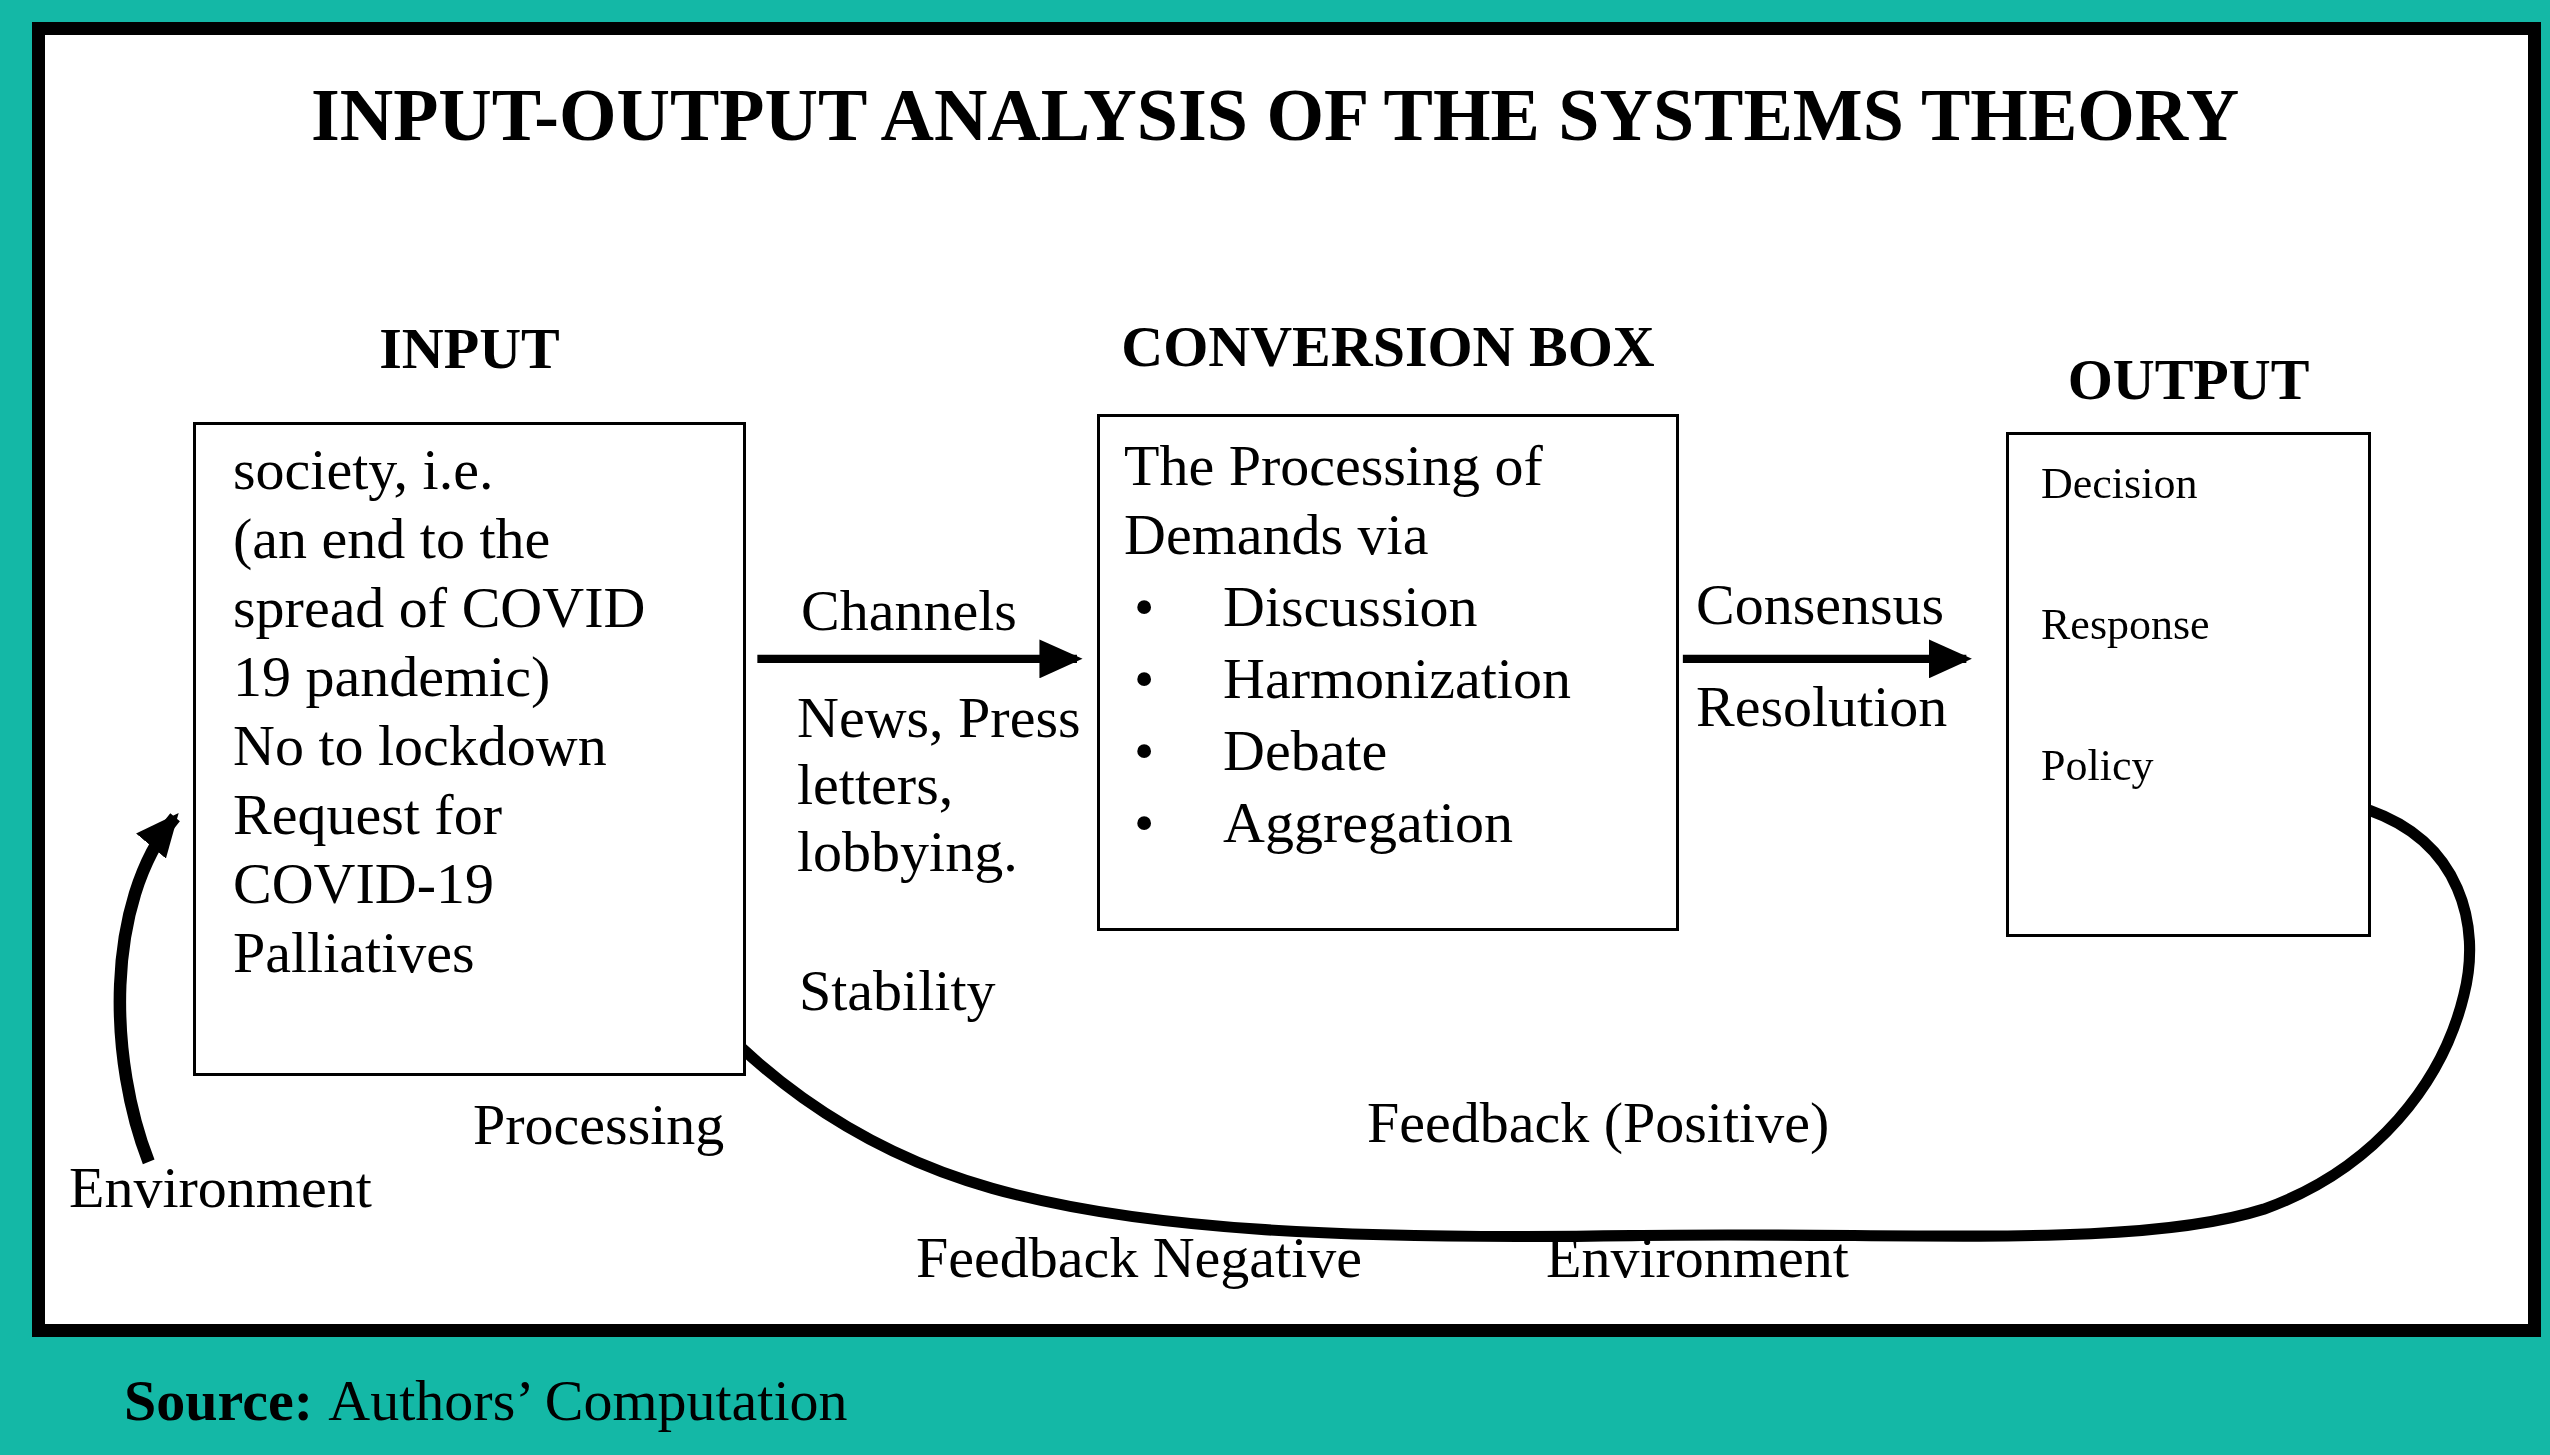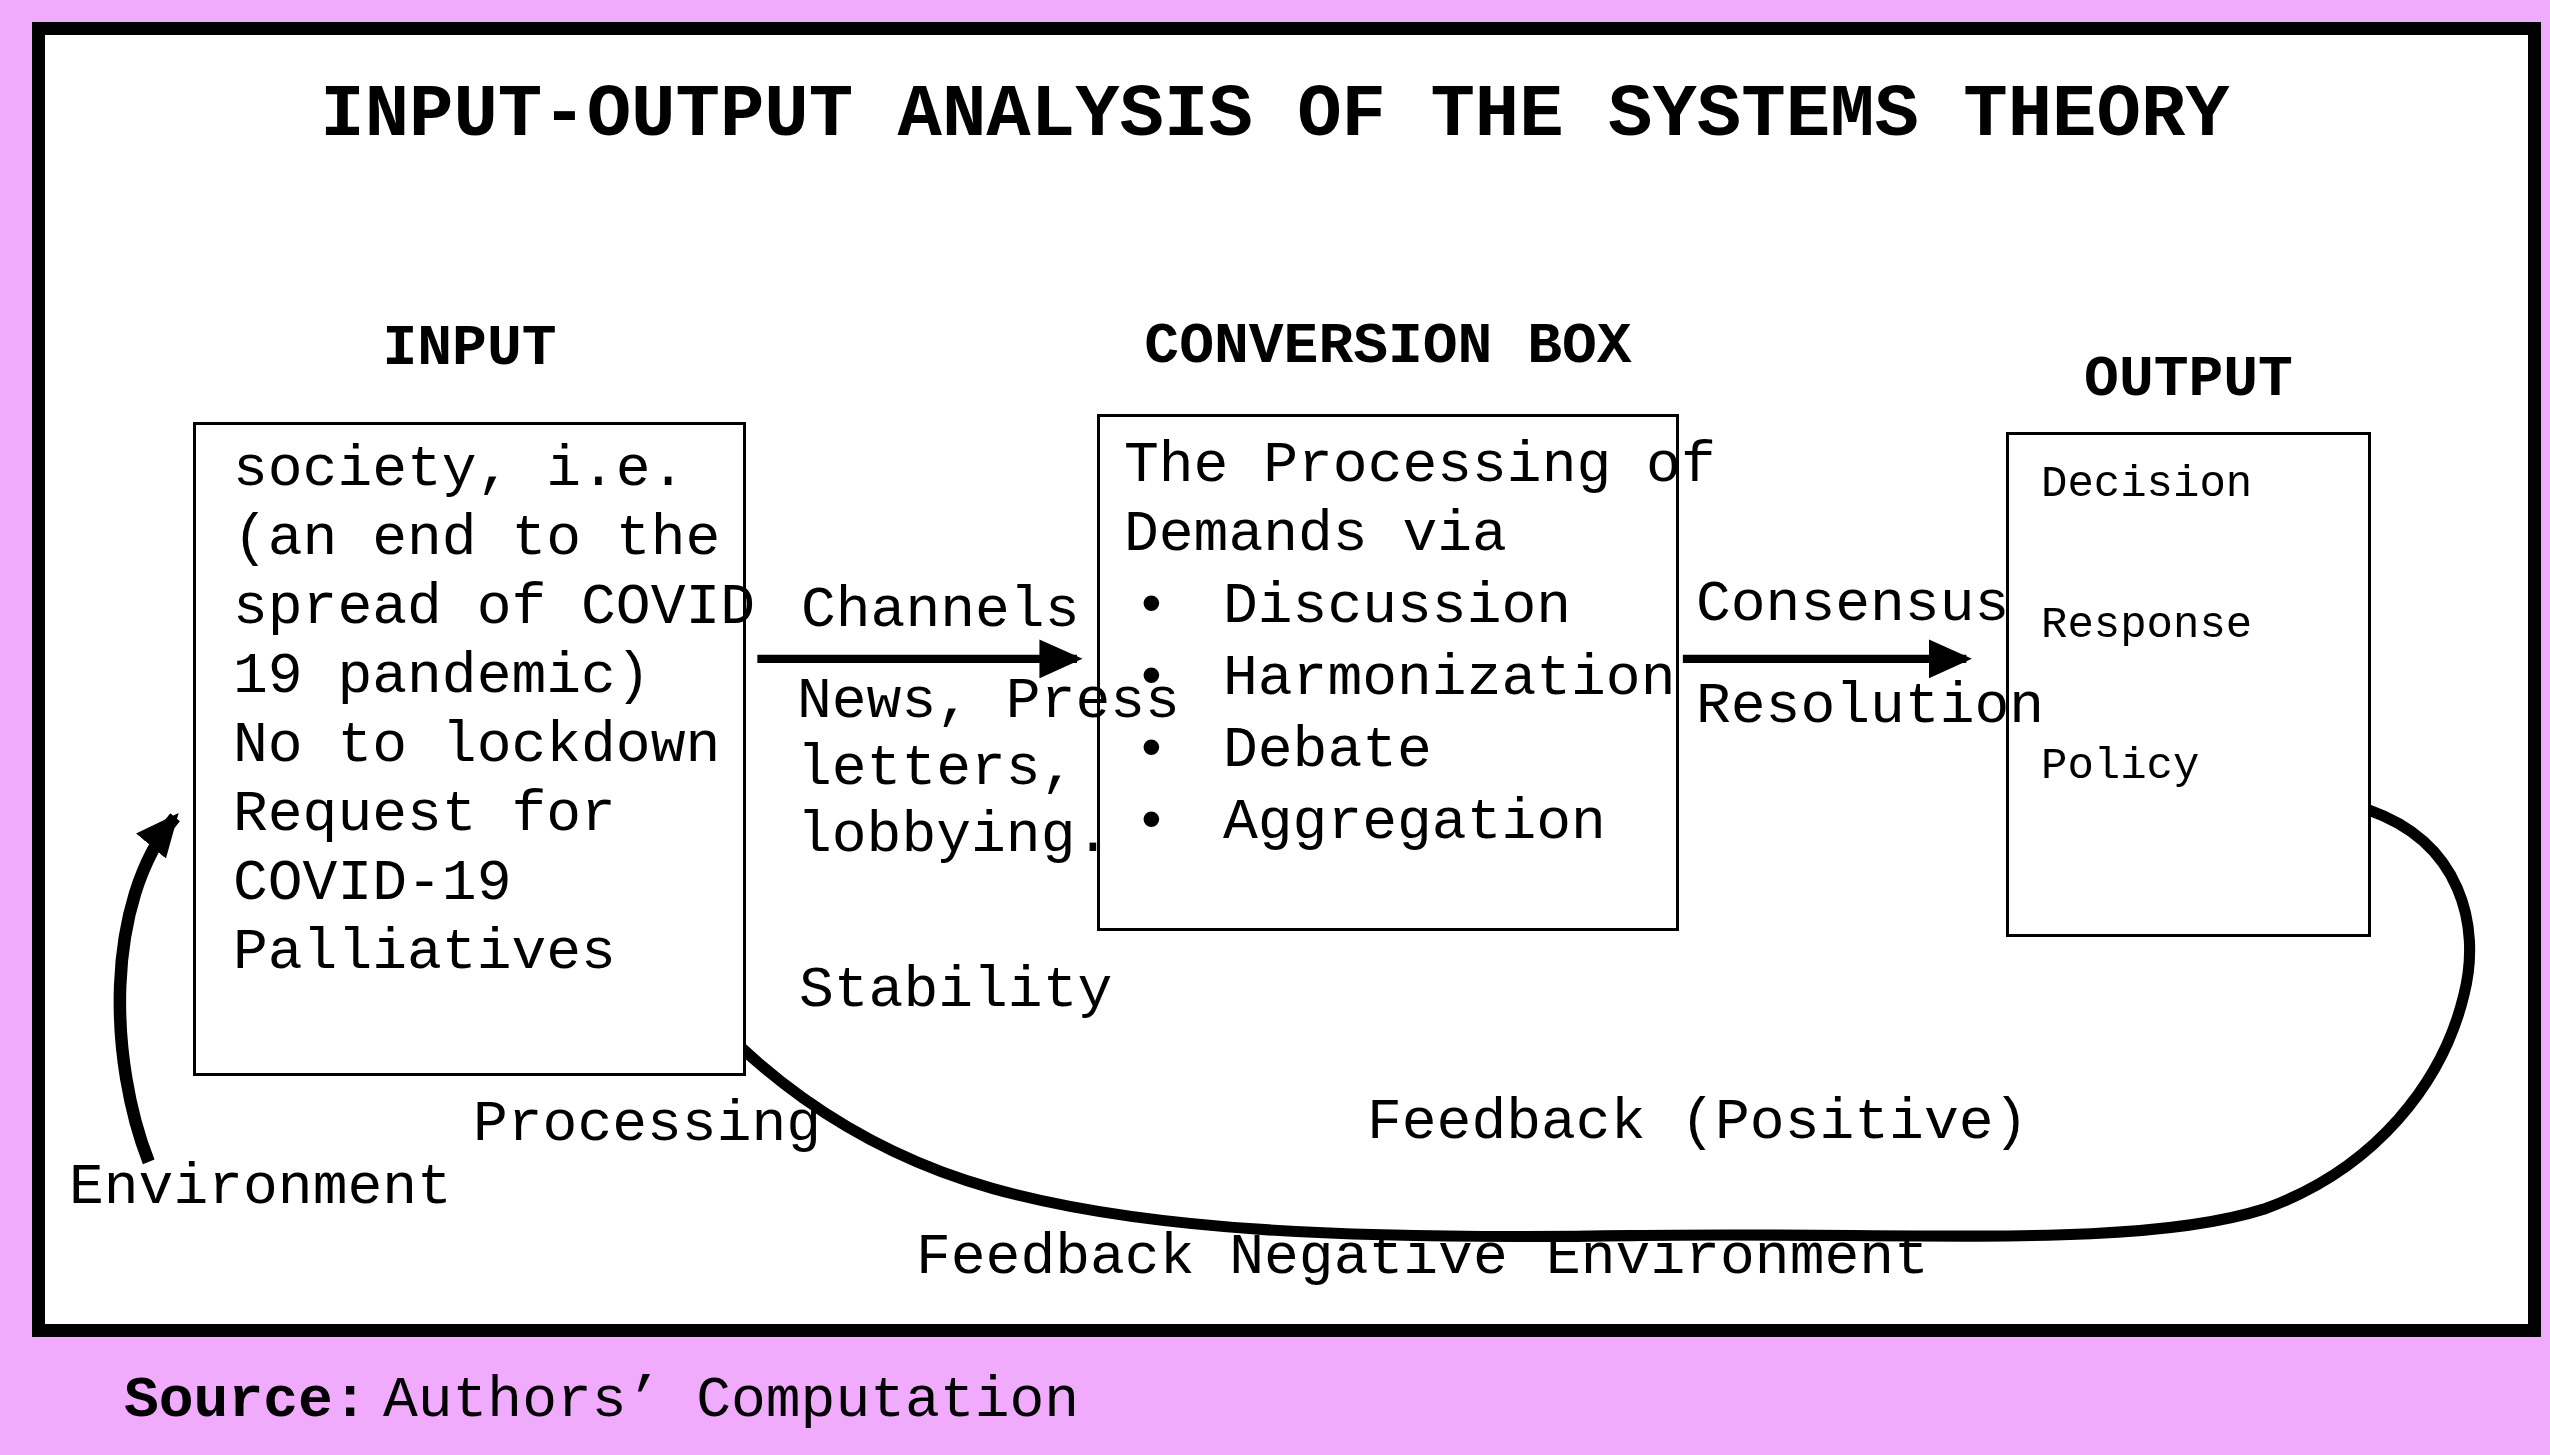--- a/index.html
+++ b/index.html
@@ -1,21 +1,21 @@
 <!DOCTYPE html>
 <html style="font-size:11px"><head>
 <meta charset="utf-8">
 <style>
   html,body{margin:0;padding:0;background:#ffffff;}
   #canvas{
     position:relative;
     width:2550px;height:1456px;
-    background:#f0abfc;
+    background:#14b8a6;
     color:#000;
-    font-family:Liberation Mono, monospace;
+    font-family:Liberation Serif, serif;
     overflow:hidden;
   }
   .frame{
     position:absolute;left:32px;top:21.5px;width:2509px;height:1315px;
     border:13.2px solid #000;box-sizing:border-box;background:#fff;
   }
   .title{
     position:absolute;left:0;top:78px;width:2550px;
     font-size:74px;font-weight:bold;text-align:center;line-height:1;
     white-space:nowrap;
@@ -38,21 +38,21 @@
   #conversion-intro{position:absolute;left:1124px;top:431px;}
   #conversion-bullets{position:absolute;left:1134px;top:571px;}
   .bullet-item{display:flex;font-size:58px;line-height:72px;white-space:nowrap;}
   .bullet-glyph{width:89px;flex:0 0 89px;}
   #output-items{position:absolute;left:2041px;top:455px;}
   .output-item{font-size:44px;line-height:58px;margin-bottom:83px;white-space:nowrap;}
   .label{
     position:absolute;font-size:58px;line-height:1;white-space:nowrap;
   }
   #label-channels{left:801px;top:582px;}
-  #label-channel-types{left:797px;top:668px;font-size:58px;line-height:67px;}
+  #label-channel-types{left:797px;top:684px;font-size:58px;line-height:67px;}
   #label-consensus{left:1696px;top:576px;}
   #label-resolution{left:1696px;top:678px;}
   #label-stability{left:799px;top:962px;}
   #label-instability{left:473px;top:1096px;}
   #label-environment-left{left:69px;top:1159px;}
   #label-feedback-positive{left:1367px;top:1094px;}
   #label-feedback-negative{left:916px;top:1229px;}
   #label-environment-bottom{left:1546px;top:1229px;}
   .source-line{
     position:absolute;left:124px;top:1372px;font-size:58px;line-height:1;white-space:nowrap;

